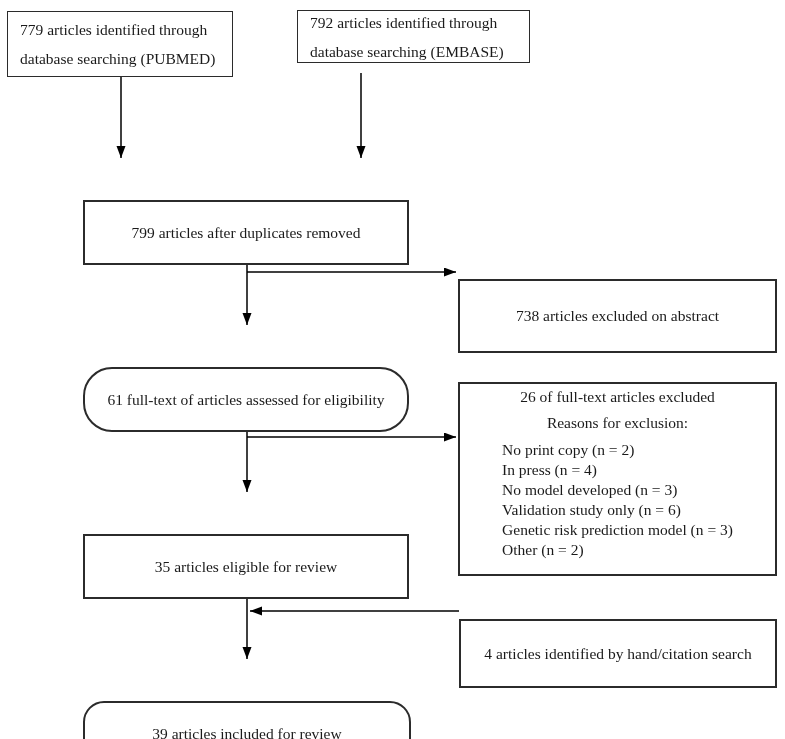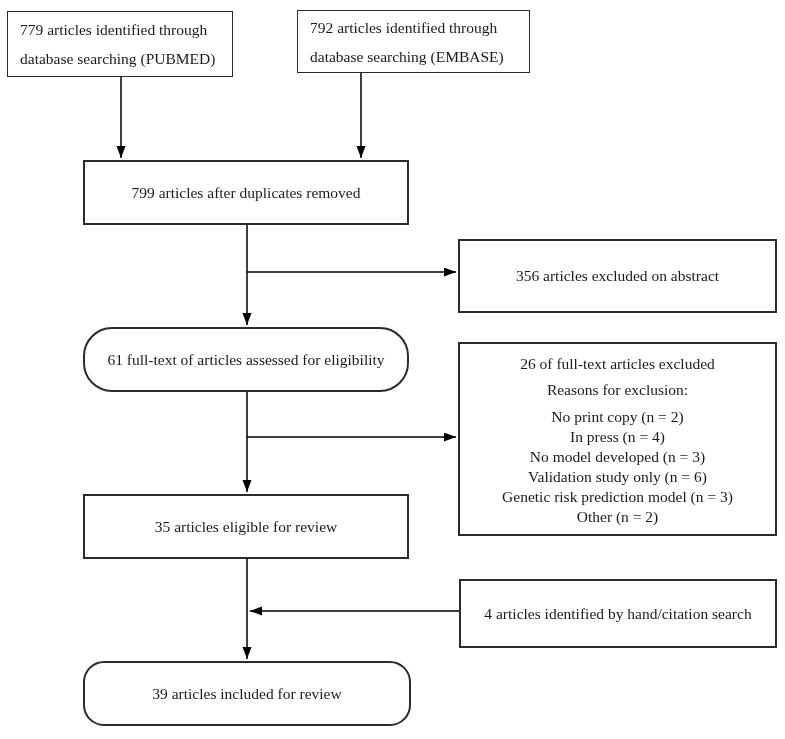--- a/index.html
+++ b/index.html
@@ -26,33 +26,33 @@
   .box {
     position: absolute;
     box-sizing: border-box;
     background: #ffffff;
     border: 2px solid #2b2b2b;
     display: flex;
     flex-direction: column;
     justify-content: center;
   }
   .box.thin { border-width: 1.5px; }
-  .box.centered { align-items: center; text-align: center; }
+  .box.centered { align-items: center; text-align: left; margin-top: 40px; }
   .box.left-text { padding: 12px 12px; }
   .box.left-text .tline { line-height: 29px; white-space: nowrap; }
   .single-line { line-height: 20px; padding: 0 8px; }
 
   
   .b-pubmed   { left: 7px;   top: 11px;  width: 226px; height: 66px; }
-  .b-embase   { left: 297px; top: 10px;  width: 233px; height: 63px; }
+  .b-embase   { left: 297px; top: 10px;  width: 233px; height: 53px; }
   .b-dup      { left: 83px;  top: 160px; width: 326px; height: 65px; }
   .b-abs      { left: 458px; top: 239px; width: 319px; height: 74px; }
   .b-full     { left: 83px;  top: 327px; width: 326px; height: 65px; border-radius: 29px; }
   .b-exclbig  { left: 458px; top: 342px; width: 319px; height: 194px;
-                justify-content: flex-start; padding-top: 7px; }
+                justify-content: flex-start; }
   .b-elig     { left: 83px;  top: 494px; width: 326px; height: 65px; }
   .b-hand     { left: 459px; top: 579px; width: 318px; height: 69px; }
   .b-incl     { left: 83px;  top: 661px; width: 328px; height: 65px; border-radius: 21px; }
 
   .excl-title, .excl-subtitle { line-height: 26px; }
   .excl-reasons { margin-top: 4px; }
   .excl-reason { line-height: 20px; }
 </style>
 </head>
 <body>
@@ -83,21 +83,21 @@
   <div class="box thin left-text b-embase">
     <div class="tline">792 articles identified through</div>
     <div class="tline">database searching (EMBASE)</div>
   </div>
 
   <div class="box centered b-dup">
     <div class="single-line">799 articles after duplicates removed</div>
   </div>
 
   <div class="box centered b-abs">
-    <div class="single-line">356 articles excluded on abstract</div>
+    <div class="single-line">738 articles excluded on abstract</div>
   </div>
 
   <div class="box centered b-full">
     <div class="single-line">61 full-text of articles assessed for eligibility</div>
   </div>
 
   <div class="box centered b-exclbig">
     <div class="excl-title">26 of full-text articles excluded</div>
     <div class="excl-subtitle">Reasons for exclusion:</div>
     <div class="excl-reasons">

